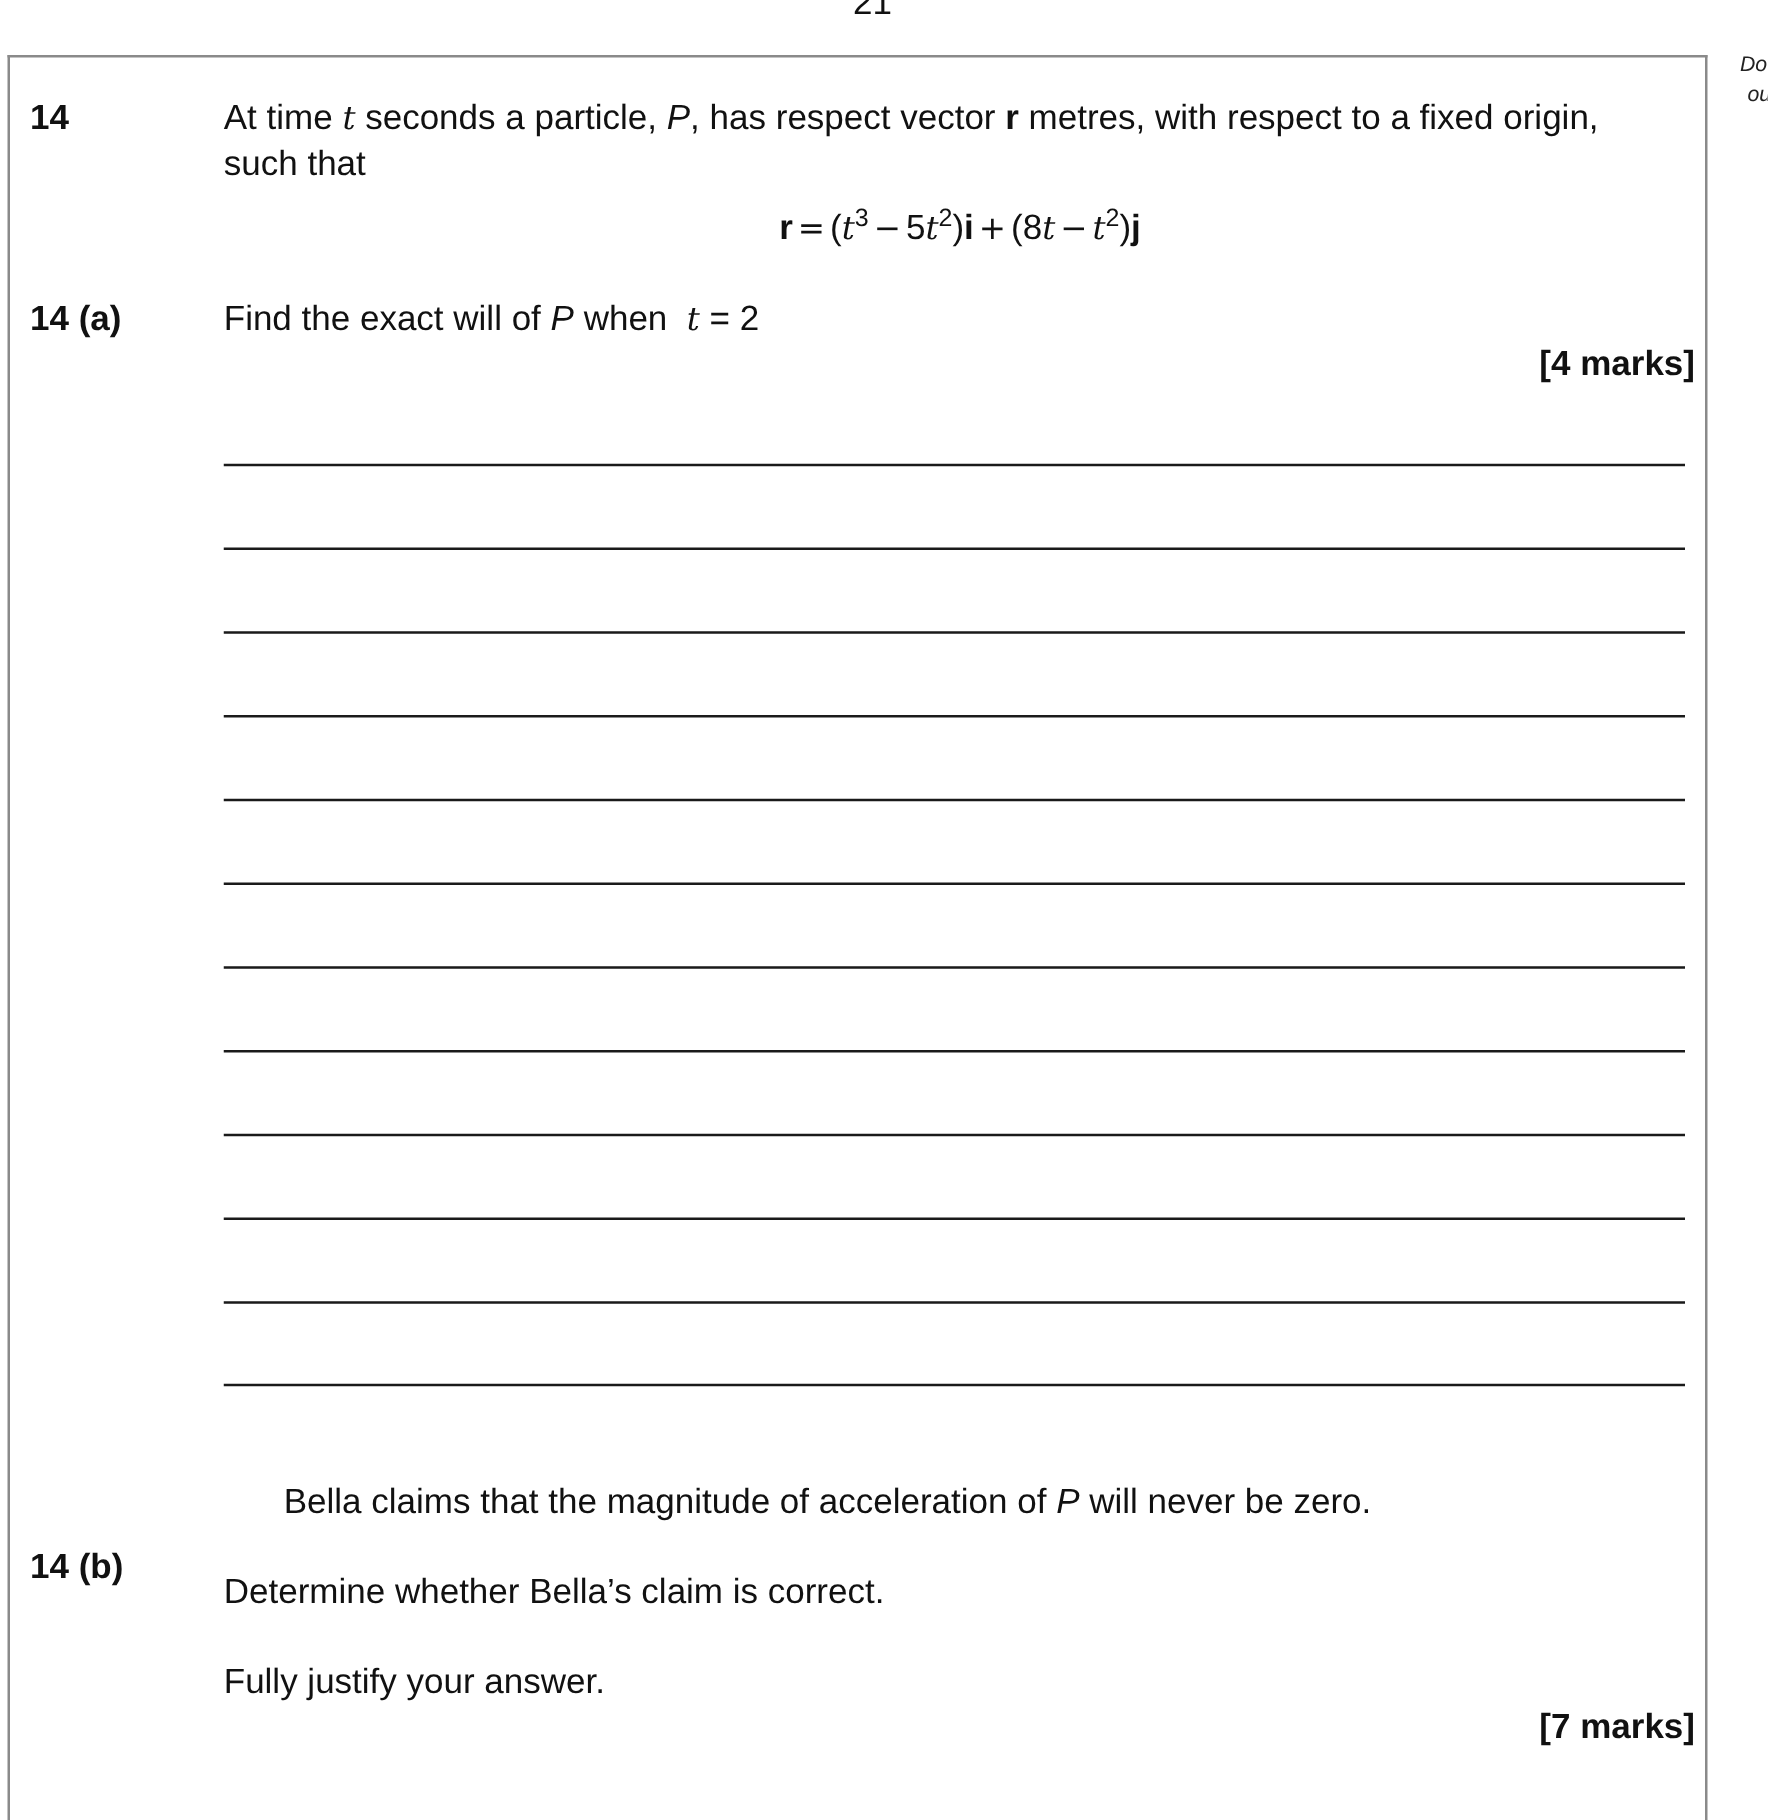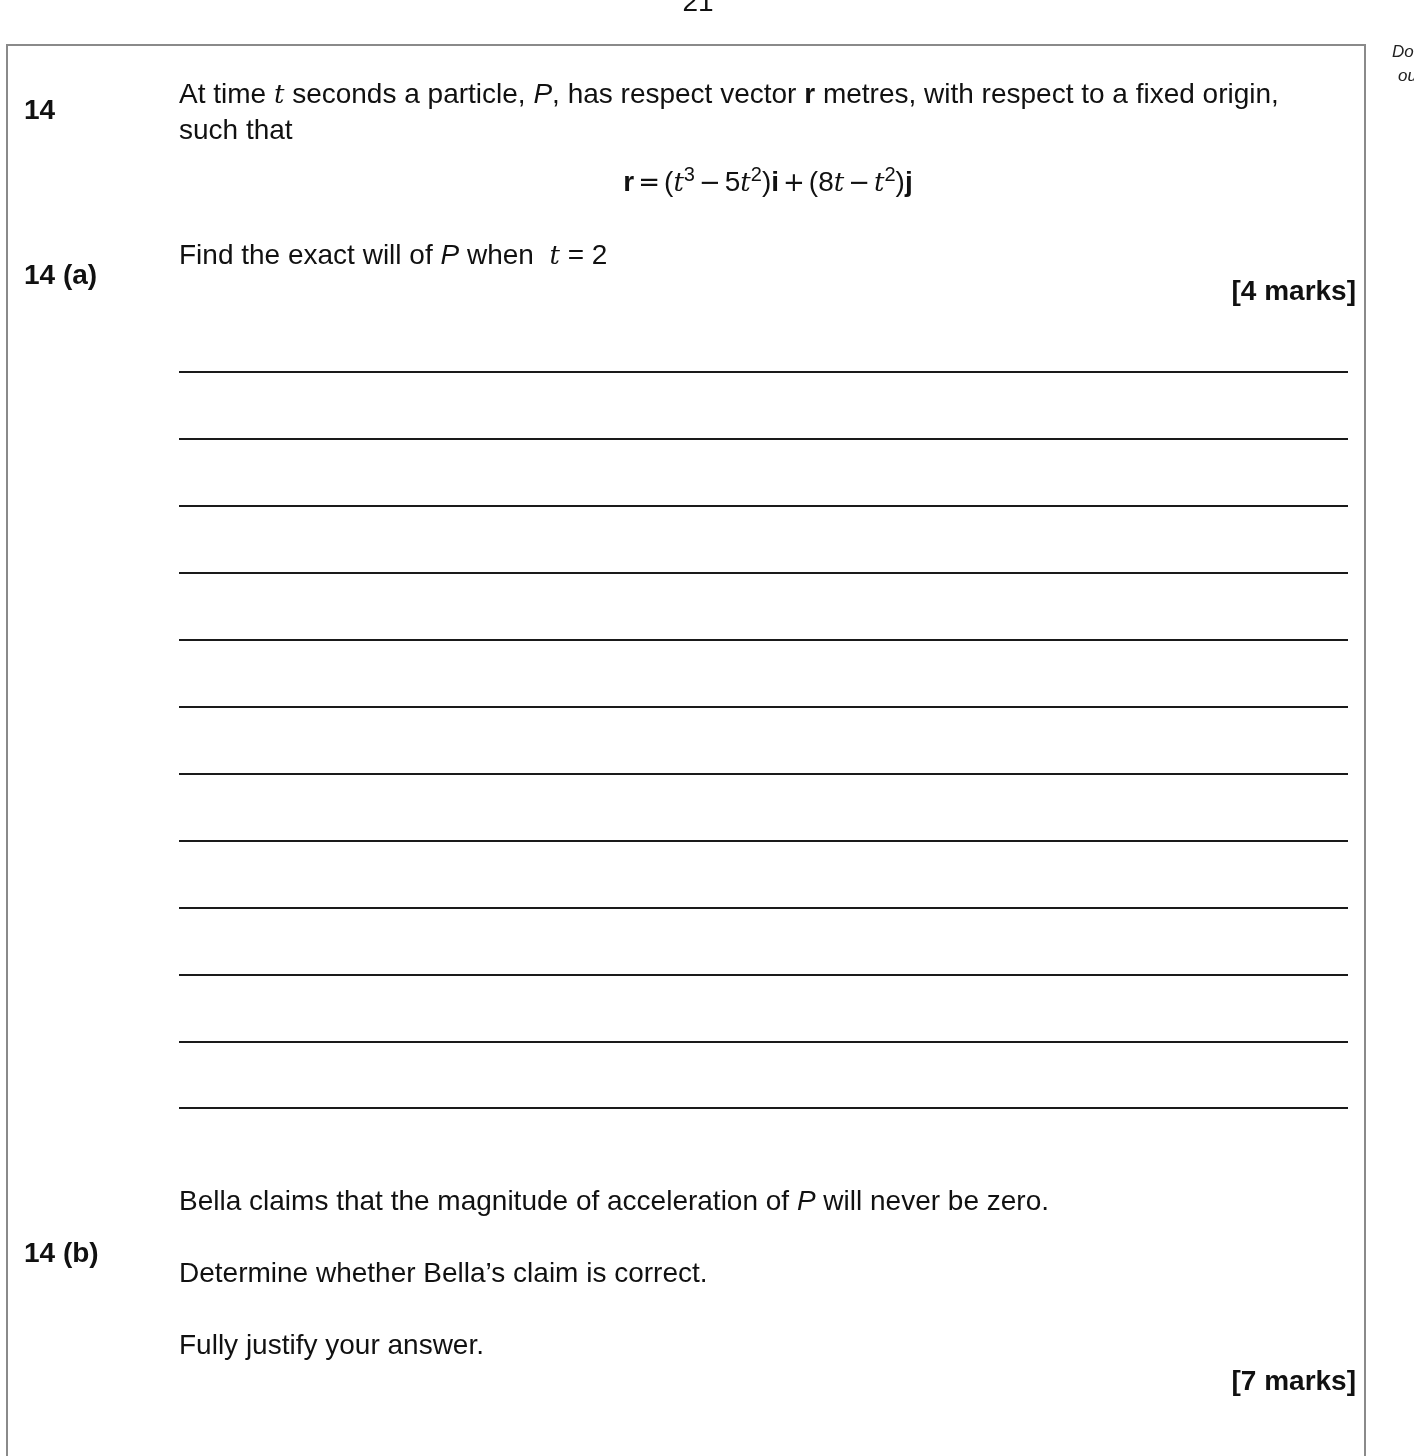--- a/index.html
+++ b/index.html
@@ -96,41 +96,41 @@
 
 <div class="page-number">21</div>
 
 <div class="margin-note">
   <span>Do</span>
   <span class="l2">ou</span>
 </div>
 
 <div class="question-box"></div>
 
-<div class="qnum" style="top:93px;">14</div>
+<div class="qnum" style="top:77px;">14</div>
 <div class="qtext" style="top:76px;"><span>At time </span><span class="math-var">t</span><span> seconds a particle, </span><span class="italic">P</span><span>, has respect vector </span><span class="bold">r</span><span> metres, with respect to a fixed origin, such that</span></div>
 
 <div class="equation">
   <span class="bold">r</span><span class="eq-op">=</span><span>(</span><span class="eq-var">t</span><sup>3</sup><span class="eq-op">−</span><span>5</span><span class="eq-var">t</span><sup>2</sup><span>)</span><span class="bold">i</span><span class="eq-op">+</span><span>(8</span><span class="eq-var">t</span><span class="eq-op">−</span><span class="eq-var">t</span><sup>2</sup><span>)</span><span class="bold">j</span>
 </div>
 
-<div class="qnum" style="top:238px;margin-top:20px;">14 (a)</div>
+<div class="qnum" style="top:238px;">14 (a)</div>
 <div class="qtext" style="top:237px;"><span>Find the exact will of </span><span class="italic">P</span><span> when </span>&nbsp;<span class="math-var">t</span><span> = 2</span></div>
 <div class="marks" style="top:274px;">[4 marks]</div>
 
 <div class="answer-line" style="top:371px;"></div>
 <div class="answer-line" style="top:438px;"></div>
 <div class="answer-line" style="top:505px;"></div>
 <div class="answer-line" style="top:572px;"></div>
 <div class="answer-line" style="top:639px;"></div>
 <div class="answer-line" style="top:706px;"></div>
 <div class="answer-line" style="top:773px;"></div>
 <div class="answer-line" style="top:840px;"></div>
 <div class="answer-line" style="top:907px;"></div>
 <div class="answer-line" style="top:974px;"></div>
 <div class="answer-line" style="top:1041px;"></div>
 <div class="answer-line" style="top:1107px;"></div>
 
 <div class="qnum" style="top:1236px;">14 (b)</div>
-<div class="qtext" style="top:1183px;"><span>Bella claims that the magnitude of acceleration of </span><span class="italic">P</span><span> will never be zero.</span></div>
+<div class="qtext" style="top:1183px;margin-left:48px;"><span>Bella claims that the magnitude of acceleration of </span><span class="italic">P</span><span> will never be zero.</span></div>
 <div class="qtext" style="top:1255px;">Determine whether Bella’s claim is correct.</div>
 <div class="qtext" style="top:1327px;">Fully justify your answer.</div>
 <div class="marks" style="top:1364px;">[7 marks]</div>
 
 </body></html>

